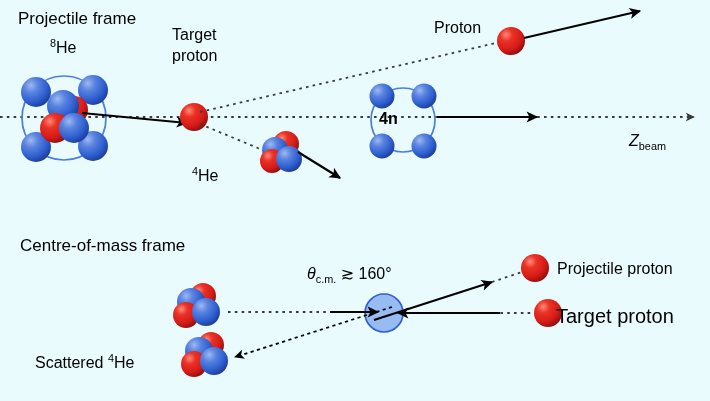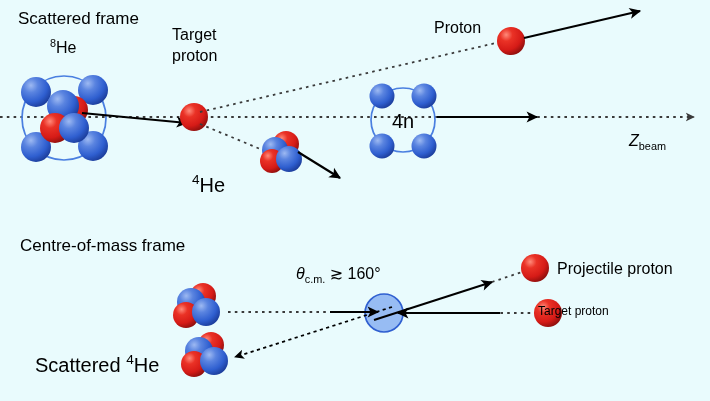--- a/index.html
+++ b/index.html
@@ -162,39 +162,39 @@
 
     <g>
       <circle cx="535" cy="268" r="14" fill="url(#gProton)"></circle>
     </g>
 
     <g>
       <circle cx="548" cy="313" r="14" fill="url(#gProton)"></circle>
     </g>
   </svg>
 
-  <div class="lbl" style="left:18px; top:9px; font-size:17px;">Scattered frame</div>
+  <div class="lbl" style="left:18px; top:9px; font-size:17px;">Projectile frame</div>
 
   <div class="lbl" style="left:50px; top:37px; font-size:16px;"><sup>8</sup><span>He</span></div>
 
   <div class="lbl" style="left:172px; top:26px; font-size:16px;text-align:right;">Target</div>
   <div class="lbl" style="left:172px; top:47px; font-size:16px;">proton</div>
 
-  <div class="lbl" style="left:192px; top:172px; font-size:20px;"><sup>4</sup><span>He</span></div>
-
-  <div class="lbl" style="left:392px; top:110px; font-size:20px;">4n</div>
+  <div class="lbl" style="left:192px; top:165px; font-size:16px;"><sup>4</sup><span>He</span></div>
+
+  <div class="lbl" style="left:379px; top:110px; font-size:16px;font-weight:bold;">4n</div>
 
   <div class="lbl" style="left:434px; top:19px; font-size:16px;">Proton</div>
 
   <div class="lbl" style="left:629px; top:86px; font-size:16px;margin-top:46px;"><span class="ital">Z</span><sub>beam</sub></div>
 
   <div class="lbl" style="left:20px; top:236px; font-size:17px;">Centre-of-mass frame</div>
 
 
-  <div class="lbl" style="left:35px; top:352px; font-size:20px;text-align:right;"><span>Scattered </span><sup>4</sup><span>He</span></div>
-
-  <div class="lbl" style="left:296px; top:265px; font-size:16px;"><span class="ital">θ</span><sub>c.m.</sub><span> ≳ 160°</span></div>
+  <div class="lbl" style="left:35px; top:352px; font-size:16px;text-align:right;"><span>Scattered </span><sup>4</sup><span>He</span></div>
+
+  <div class="lbl" style="left:307px; top:265px; font-size:16px;"><span class="ital">θ</span><sub>c.m.</sub><span> ≳ 160°</span></div>
 
   <div class="lbl" style="left:557px; top:260px; font-size:16px;">Projectile proton</div>
 
-  <div class="lbl" style="left:538px; top:305px; font-size:12px;">Target proton</div>
+  <div class="lbl" style="left:556px; top:305px; font-size:20px;">Target proton</div>
 
 </div>
 
 </body></html>

